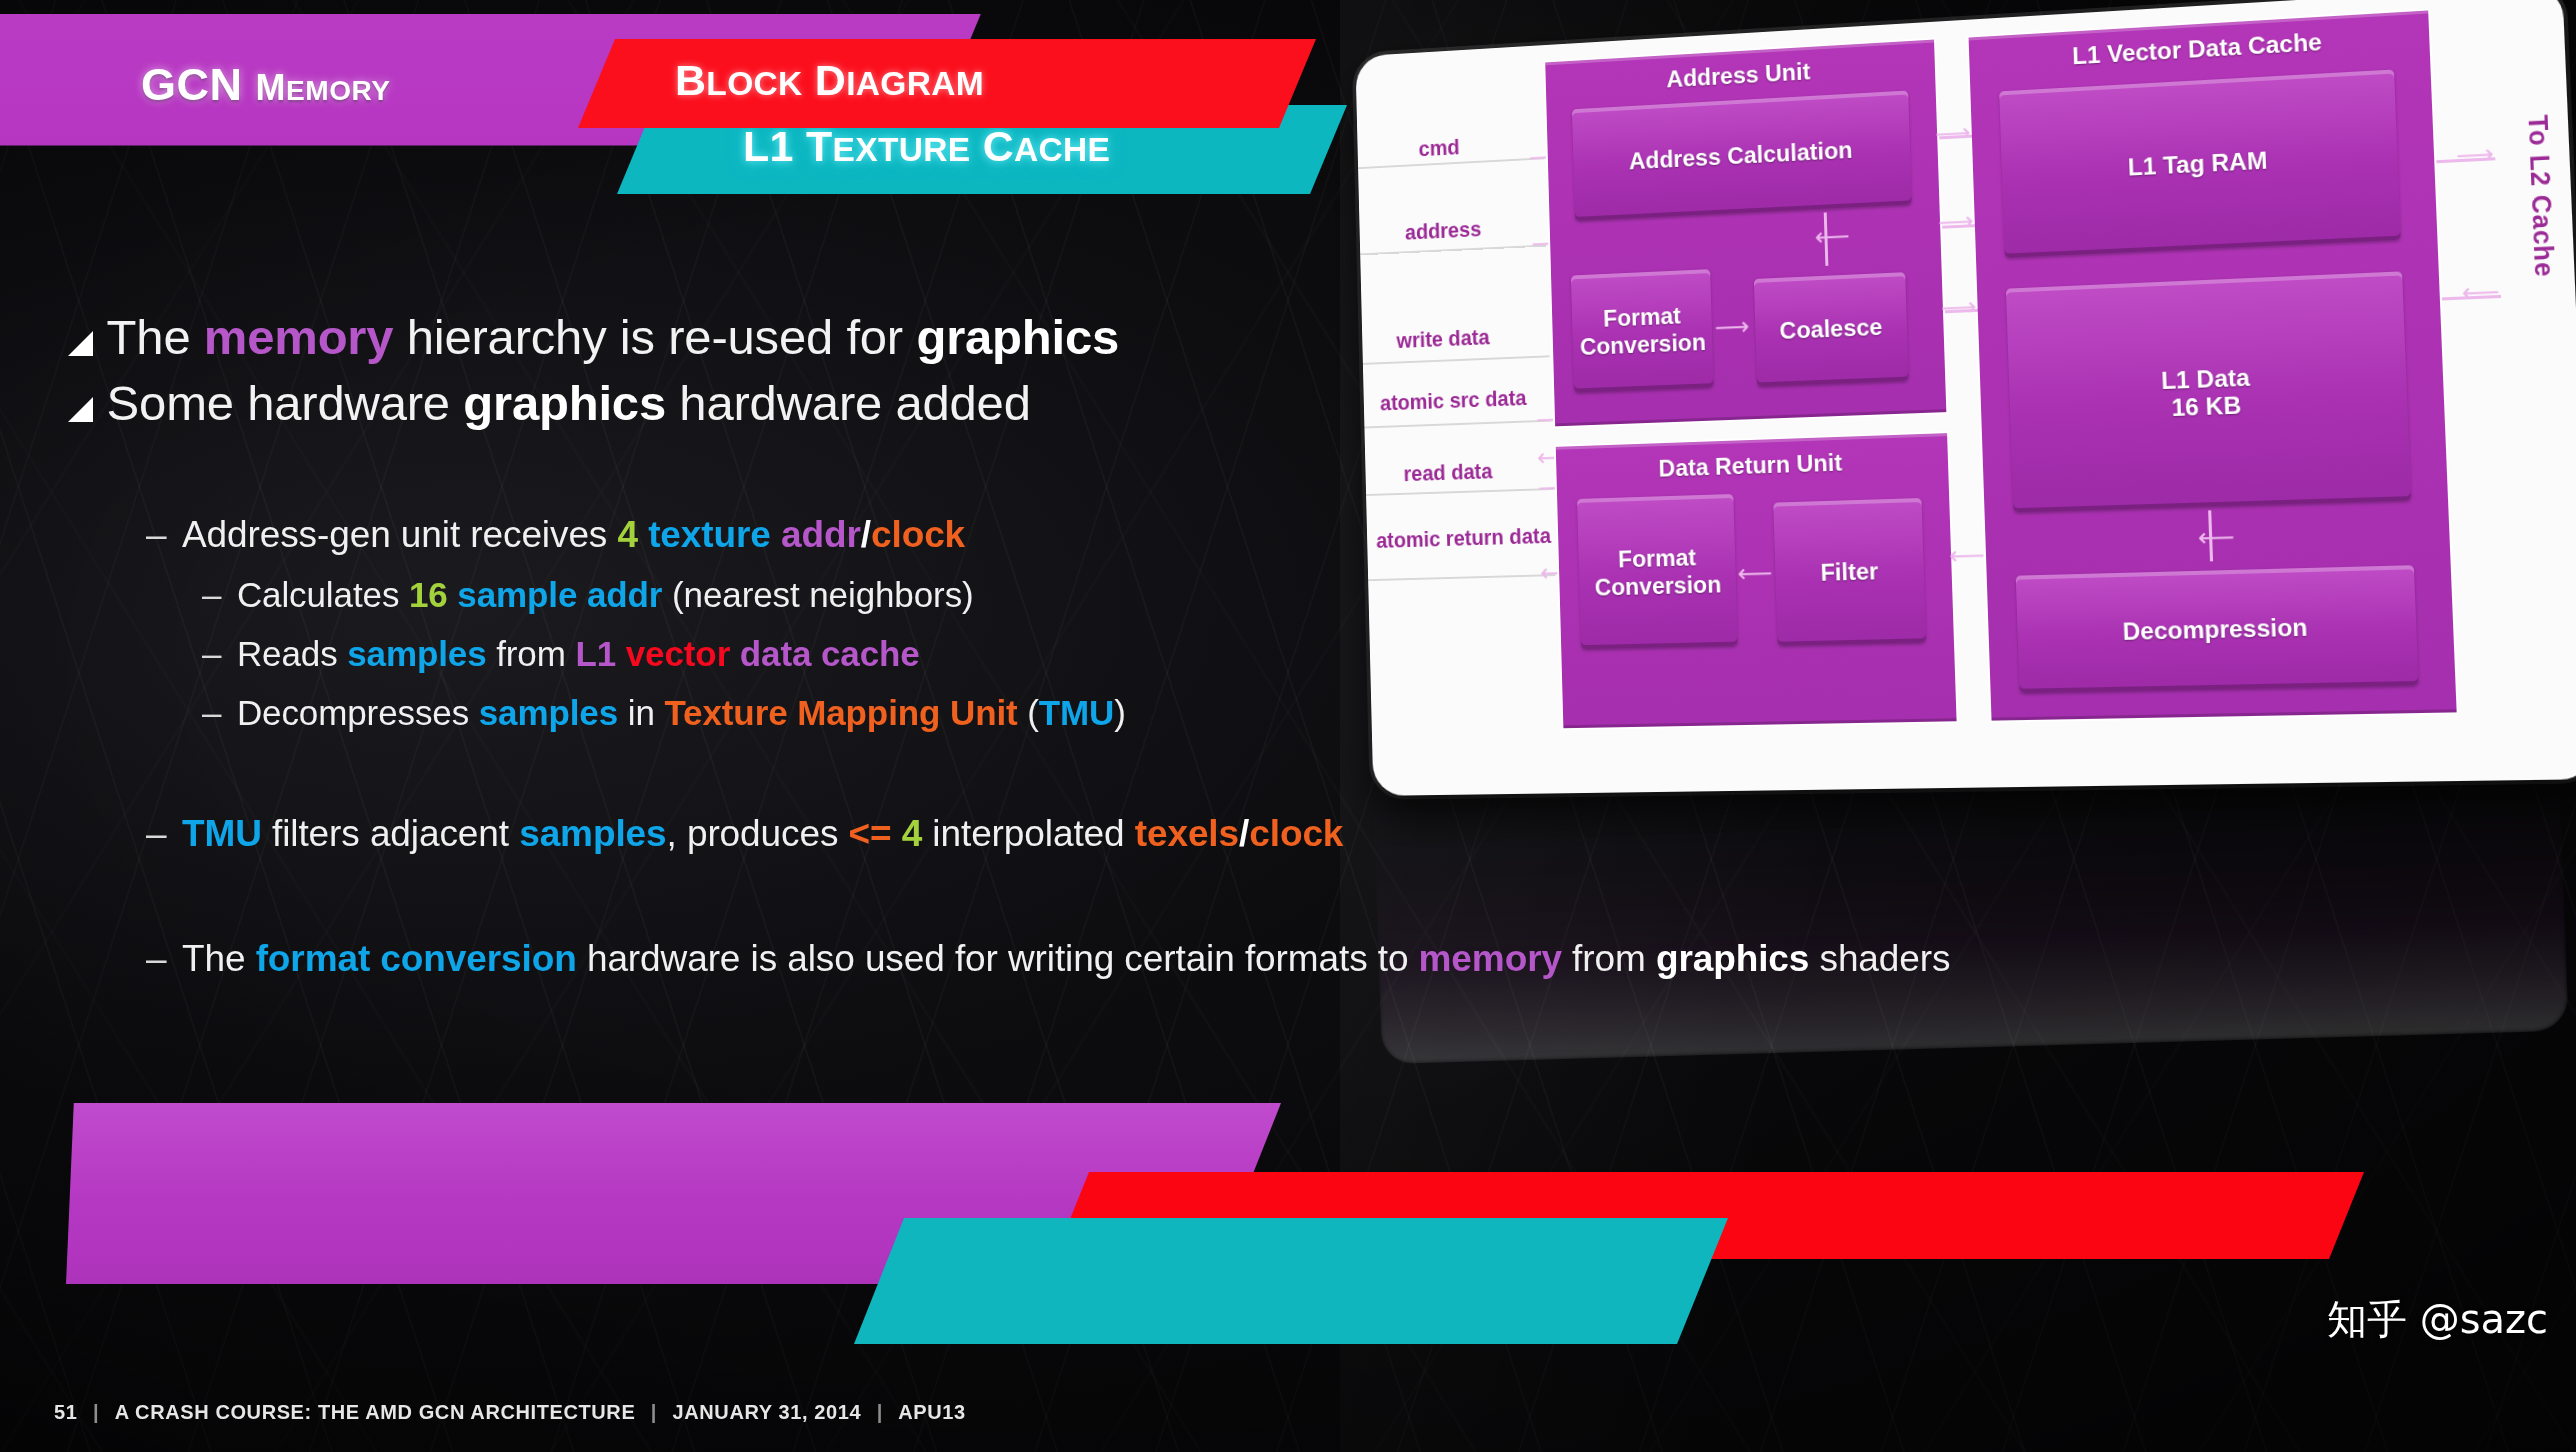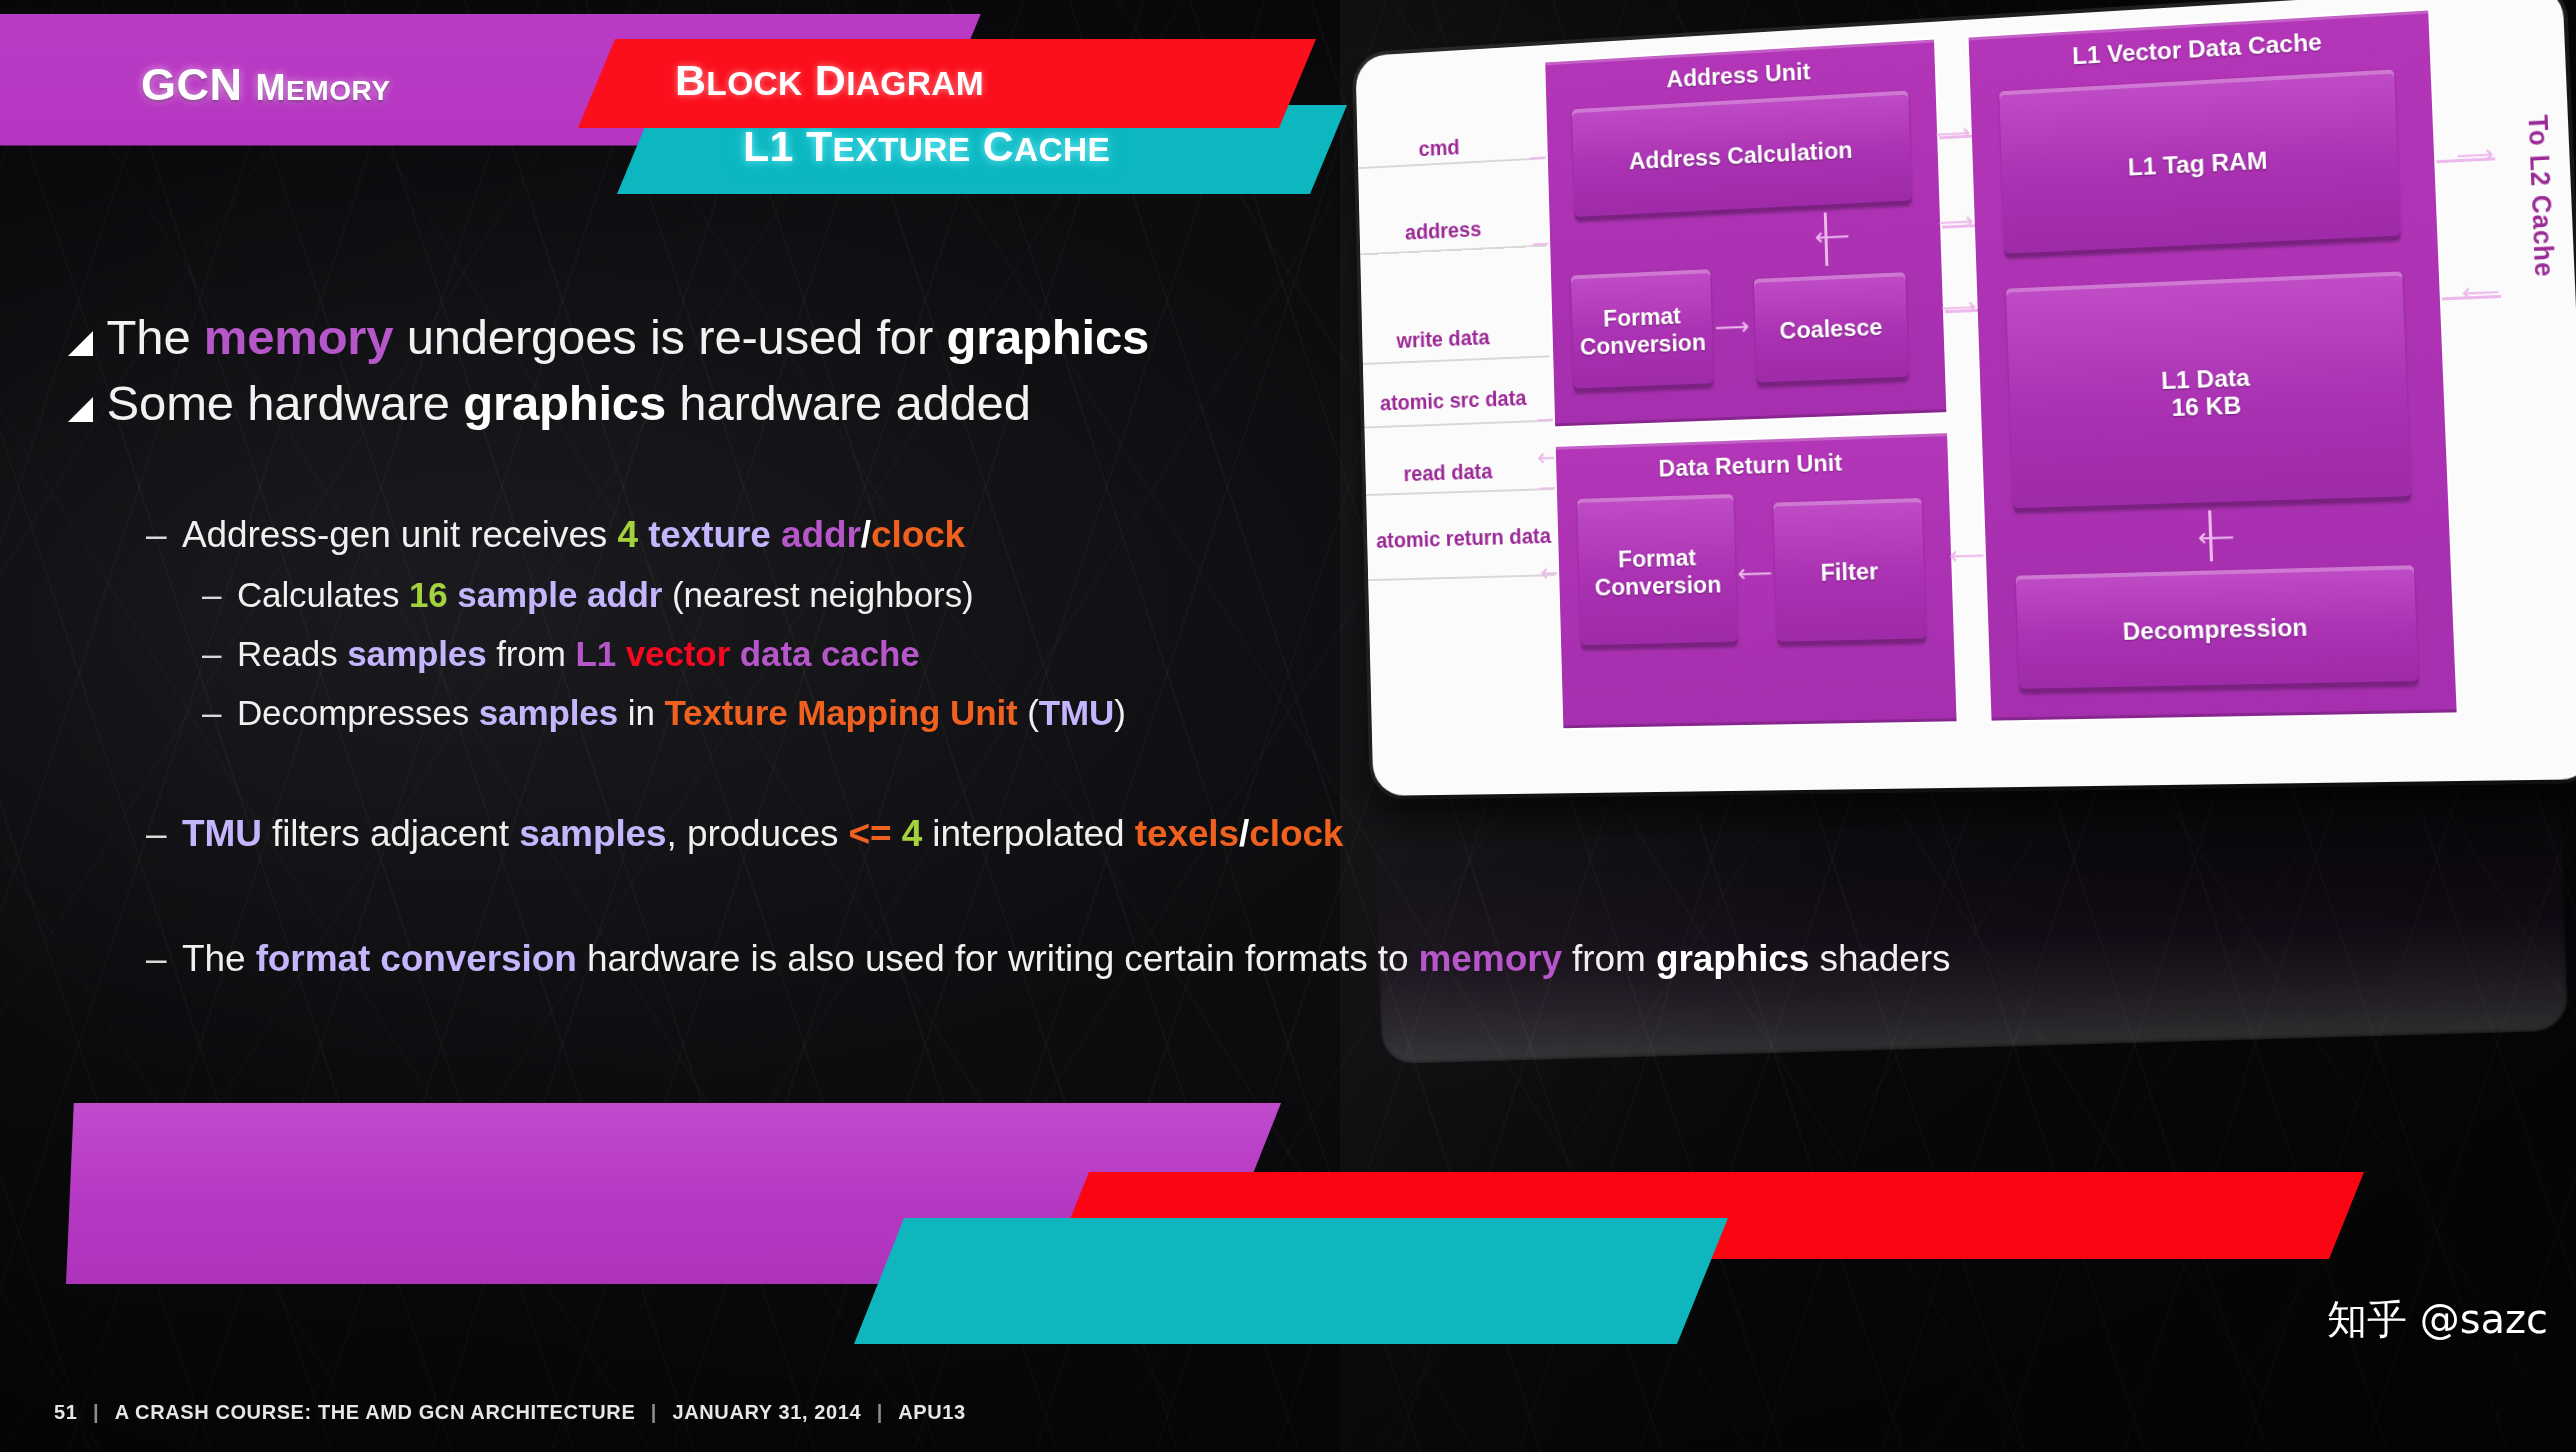--- a/index.html
+++ b/index.html
@@ -115,21 +115,21 @@
   .s-l3{ left:202px; font-size:35px; }
 
   .p-l1{ top:514px; }
   .p-l2{ top:575px; }
   .p-l3{ top:634px;text-align:center; }
   .p-l4{ top:693px; }
   .p-l5{ top:813px; font-size:37px; }
   .p-l6{ top:875px; font-size:37px; }
   .p-l7{ top:938px; font-size:37px; }
   .c-mag   { color:#b556c9; font-weight:700; }
-  .c-teal  { color:#c4b5fd; font-weight:700; }
+  .c-teal  { color:#0ea5e9; font-weight:700; }
   .c-green { color:#a4d23c; font-weight:700; }
   .c-orange{ color:#f0601e; font-weight:700; }
   .c-red   { color:#f5091e; font-weight:700; }
   .c-white { color:#ffffff; font-weight:700; }
 
   
   .diagram-wrap{
     position:absolute; left:1338px; top:19.4px; width:1233px; height:980px; z-index:4;
   }
   .diagram{
@@ -245,21 +245,21 @@
 
   <div class="hdr-red">
     <div class="label"><span><span>B</span><span style="font-size: 0.78em;">LOCK</span></span>&nbsp;<span class="sc"></span><span><span>D</span><span style="font-size: 0.78em;">IAGRAM</span></span></div>
   </div>
 
   <div class="hdr-teal">
     <div class="label"><span>L1</span>&nbsp;<span><span>T</span><span style="font-size: 0.78em;">EXTURE</span></span>&nbsp;<span><span>C</span><span style="font-size: 0.78em;">ACHE</span></span></div>
   </div>
 
   <div class="body-area">
-    <div class="bullet1 b1-a"><span class="tri"></span><span class="rt"><span>The </span><span class="c-mag">memory</span><span> undergoes is re-used for </span><span class="c-white">graphics</span></span></div>
+    <div class="bullet1 b1-a"><span class="tri"></span><span class="rt"><span>The </span><span class="c-mag">memory</span><span> hierarchy is re-used for </span><span class="c-white">graphics</span></span></div>
     <div class="bullet1 b1-b"><span class="tri"></span><span class="rt"><span>Some hardware </span><span class="c-white">graphics</span><span> hardware added</span></span></div>
 
     <div class="sub s-l2 p-l1"><span class="dash">–</span><span class="rt"><span>Address-gen unit receives </span><span class="c-green">4</span><span> </span><span class="c-teal">texture</span><span> </span><span class="c-mag">addr</span><span class="c-white">/</span><span class="c-orange">clock</span></span></div>
 
     <div class="sub s-l3 p-l2"><span class="dash">–</span><span class="rt"><span>Calculates </span><span class="c-green">16</span><span> </span><span class="c-teal">sample addr</span><span> (nearest neighbors)</span></span></div>
     <div class="sub s-l3 p-l3"><span class="dash">–</span><span class="rt"><span>Reads </span><span class="c-teal">samples</span><span> from </span><span class="c-mag">L1</span><span> </span><span class="c-red">vector</span><span> </span><span class="c-mag">data cache</span></span></div>
     <div class="sub s-l3 p-l4"><span class="dash">–</span><span class="rt"><span>Decompresses </span><span class="c-teal">samples</span><span> in </span><span class="c-orange">Texture Mapping Unit</span><span> (</span><span class="c-teal">TMU</span><span>)</span></span></div>
 
     <div class="sub s-l2 p-l5"><span class="dash">–</span><span class="rt"><span class="c-teal">TMU</span><span> filters adjacent </span><span class="c-teal">samples</span><span>, produces </span><span class="c-orange">&lt;=</span><span> </span><span class="c-green">4</span><span> interpolated </span><span class="c-orange">texels</span><span class="c-white">/</span><span class="c-orange">clock</span></span></div>
     <div class="sub s-l2 p-l7"><span class="dash">–</span><span class="rt"><span>The </span><span class="c-teal">format conversion</span><span> hardware is also used for writing certain formats to </span><span class="c-mag">memory</span><span> from </span><span class="c-white">graphics</span><span> shaders</span></span></div>

